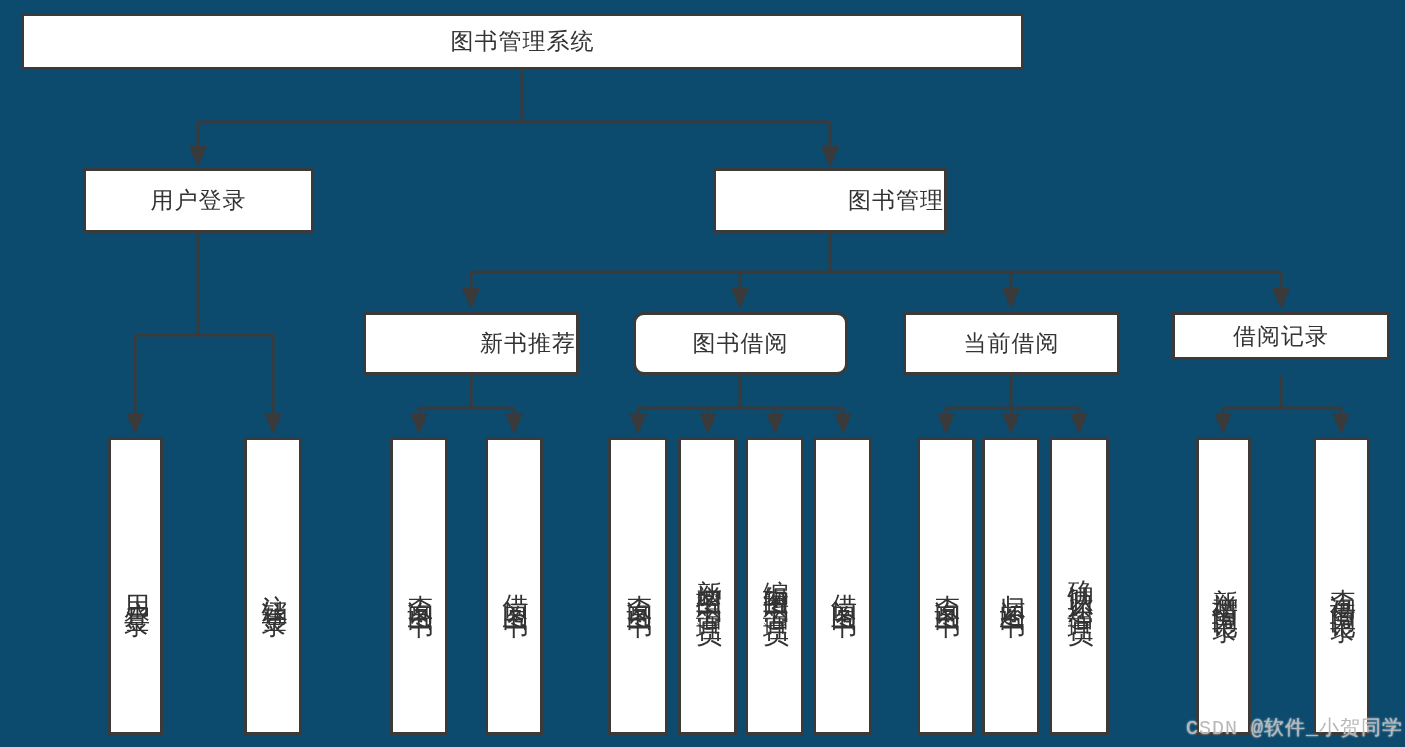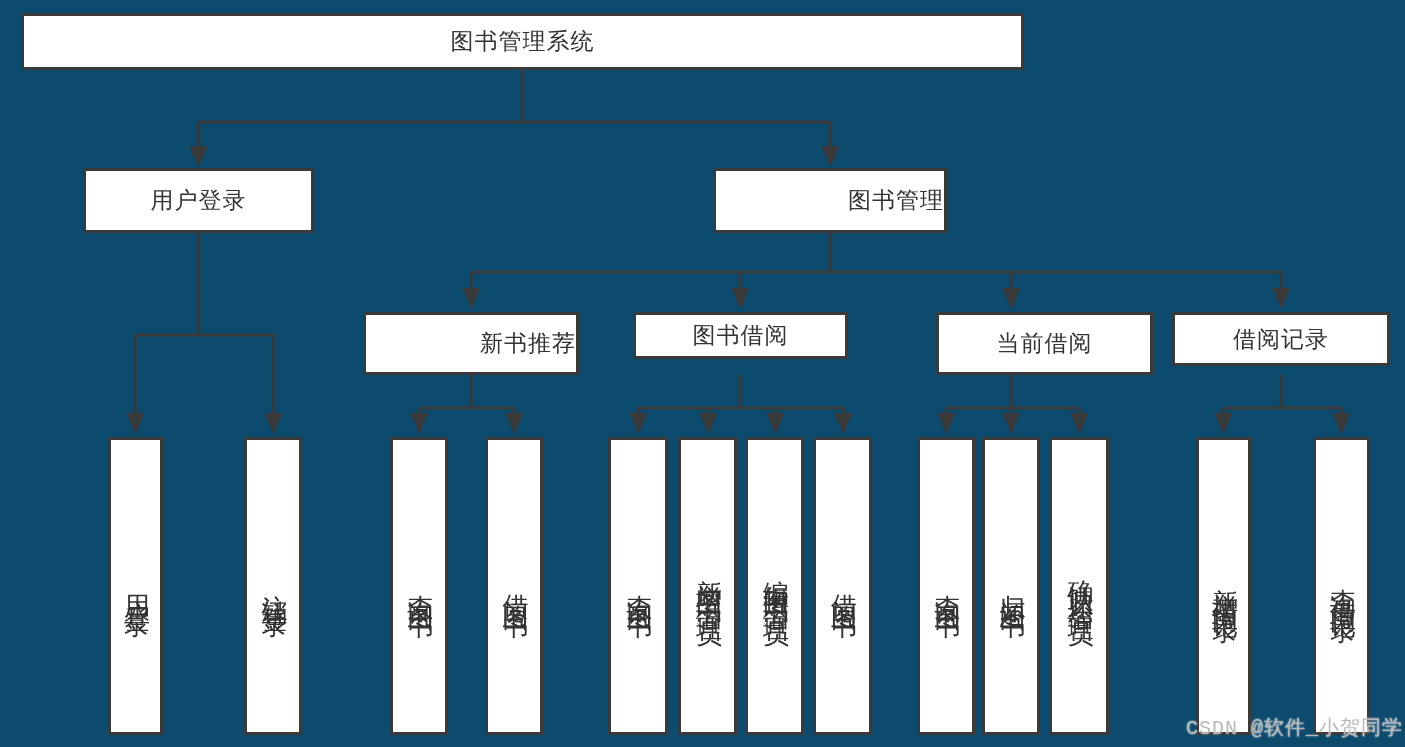--- a/index.html
+++ b/index.html
@@ -19,23 +19,23 @@
   }
   .watermark {
     position:absolute; left:1186px; top:714px; font-size:20px; letter-spacing:1px;
     color:#b8b8b8; text-shadow:0 0 2px #ffffff; white-space:nowrap;
   }
   
   .b-root   { left:21px;  top:13px;  width:1003px; height:57px; }
   .b-login  { left:83px;  top:168px; width:231px;  height:65px; }
   .b-mgmt   { left:713px; top:168px; width:234px;  height:65px;justify-content:flex-end; }
   .b-sec0   { left:363px; top:312px; width:216px;  height:63px;justify-content:flex-end; }
-  .b-sec1   { left:633px; top:312px; width:215px;  height:47px; }
-  .b-sec2   { left:936px; top:312px; width:217px;  height:63px; }
-  .b-sec3   { left:1172px;top:312px; width:218px;  height:54px; }
+  .b-sec1   { left:633px; top:312px; width:215px;  height:63px;border-radius:11px; }
+  .b-sec2   { left:903px; top:312px; width:217px;  height:63px; }
+  .b-sec3   { left:1172px;top:312px; width:218px;  height:48px; }
   
   .vbox { top:437px; height:298px; }
   .v-a0 { left:108px;  width:55px; }
   .v-a1 { left:244px;  width:58px; }
   .v-b0 { left:390px;  width:58px; }
   .v-b1 { left:485px;  width:58px; }
   .v-c0 { left:608px;  width:60px; }
   .v-c1 { left:678px;  width:59px; }
   .v-c2 { left:745px;  width:59px; }
   .v-c3 { left:813px;  width:59px; }

